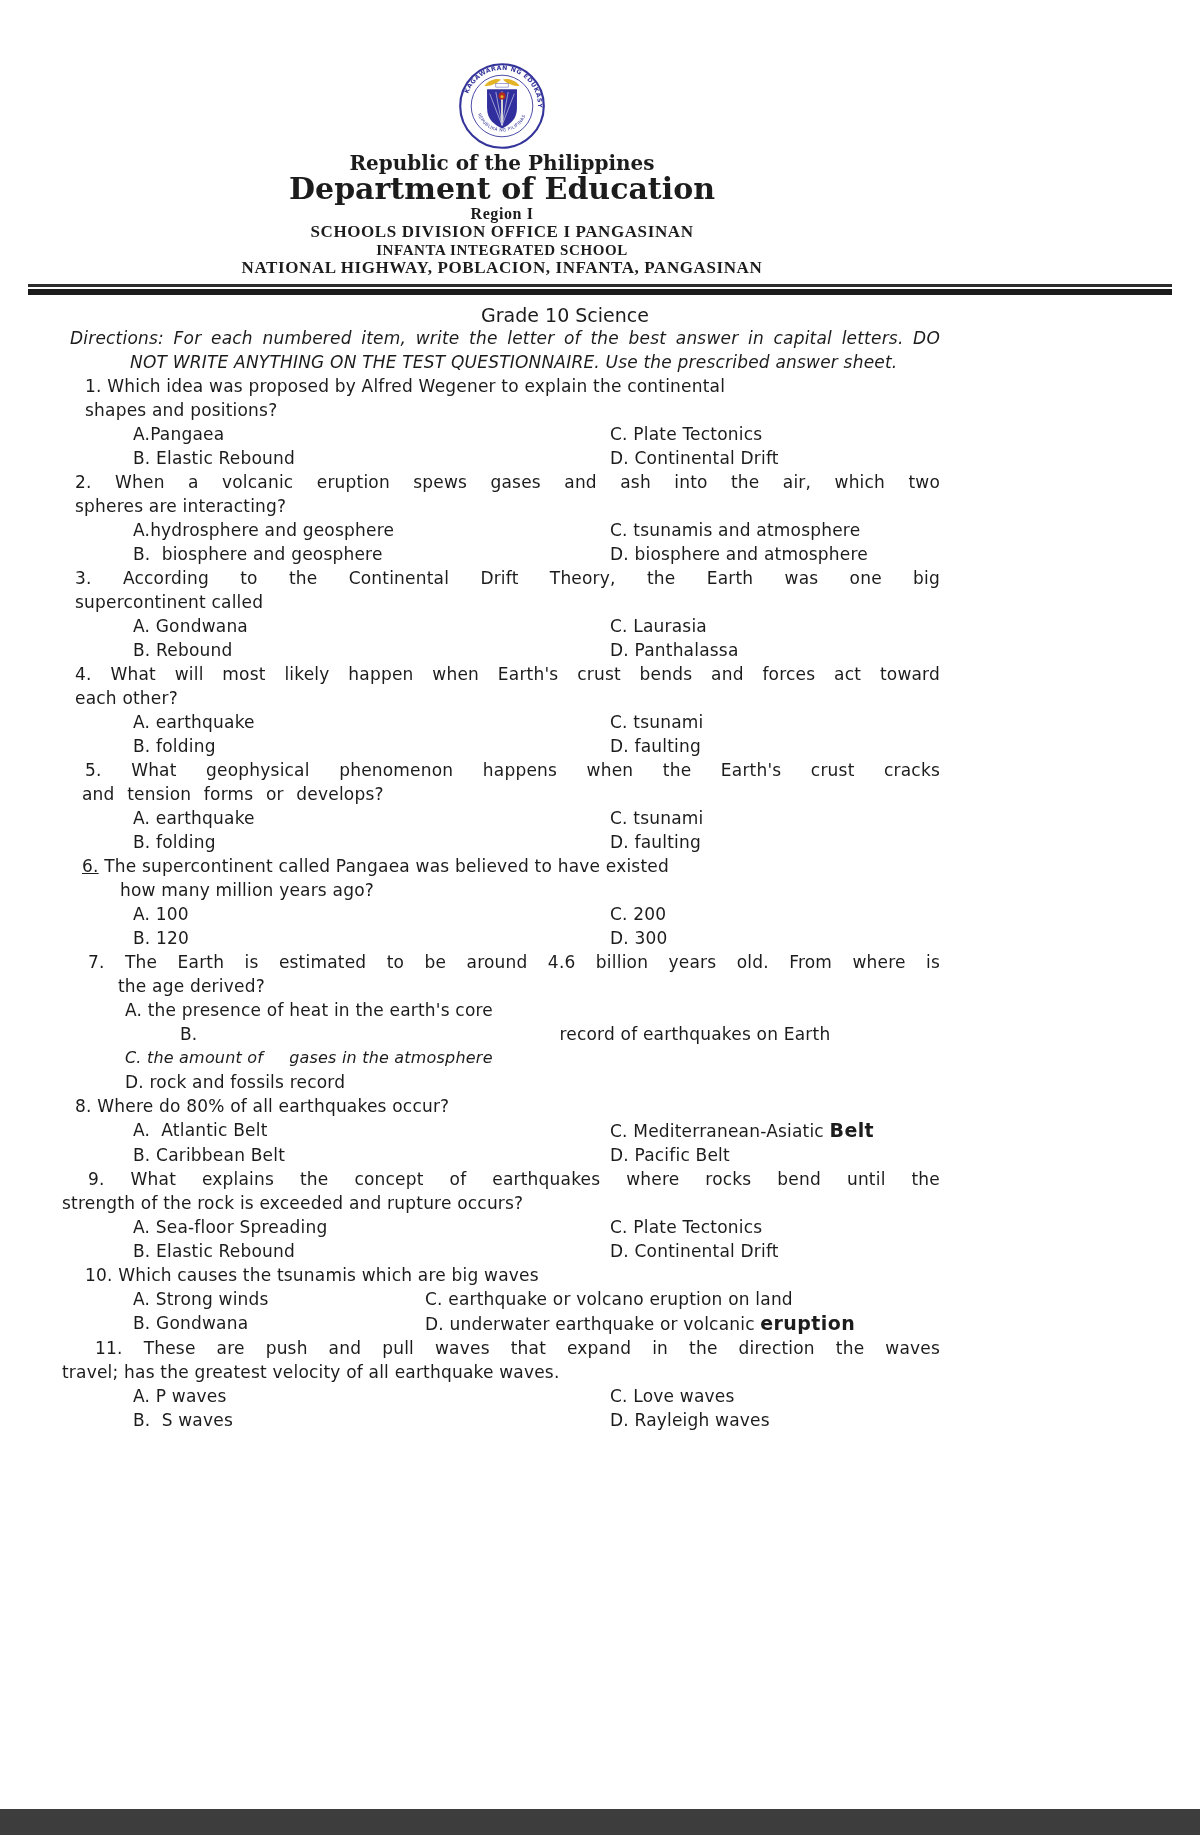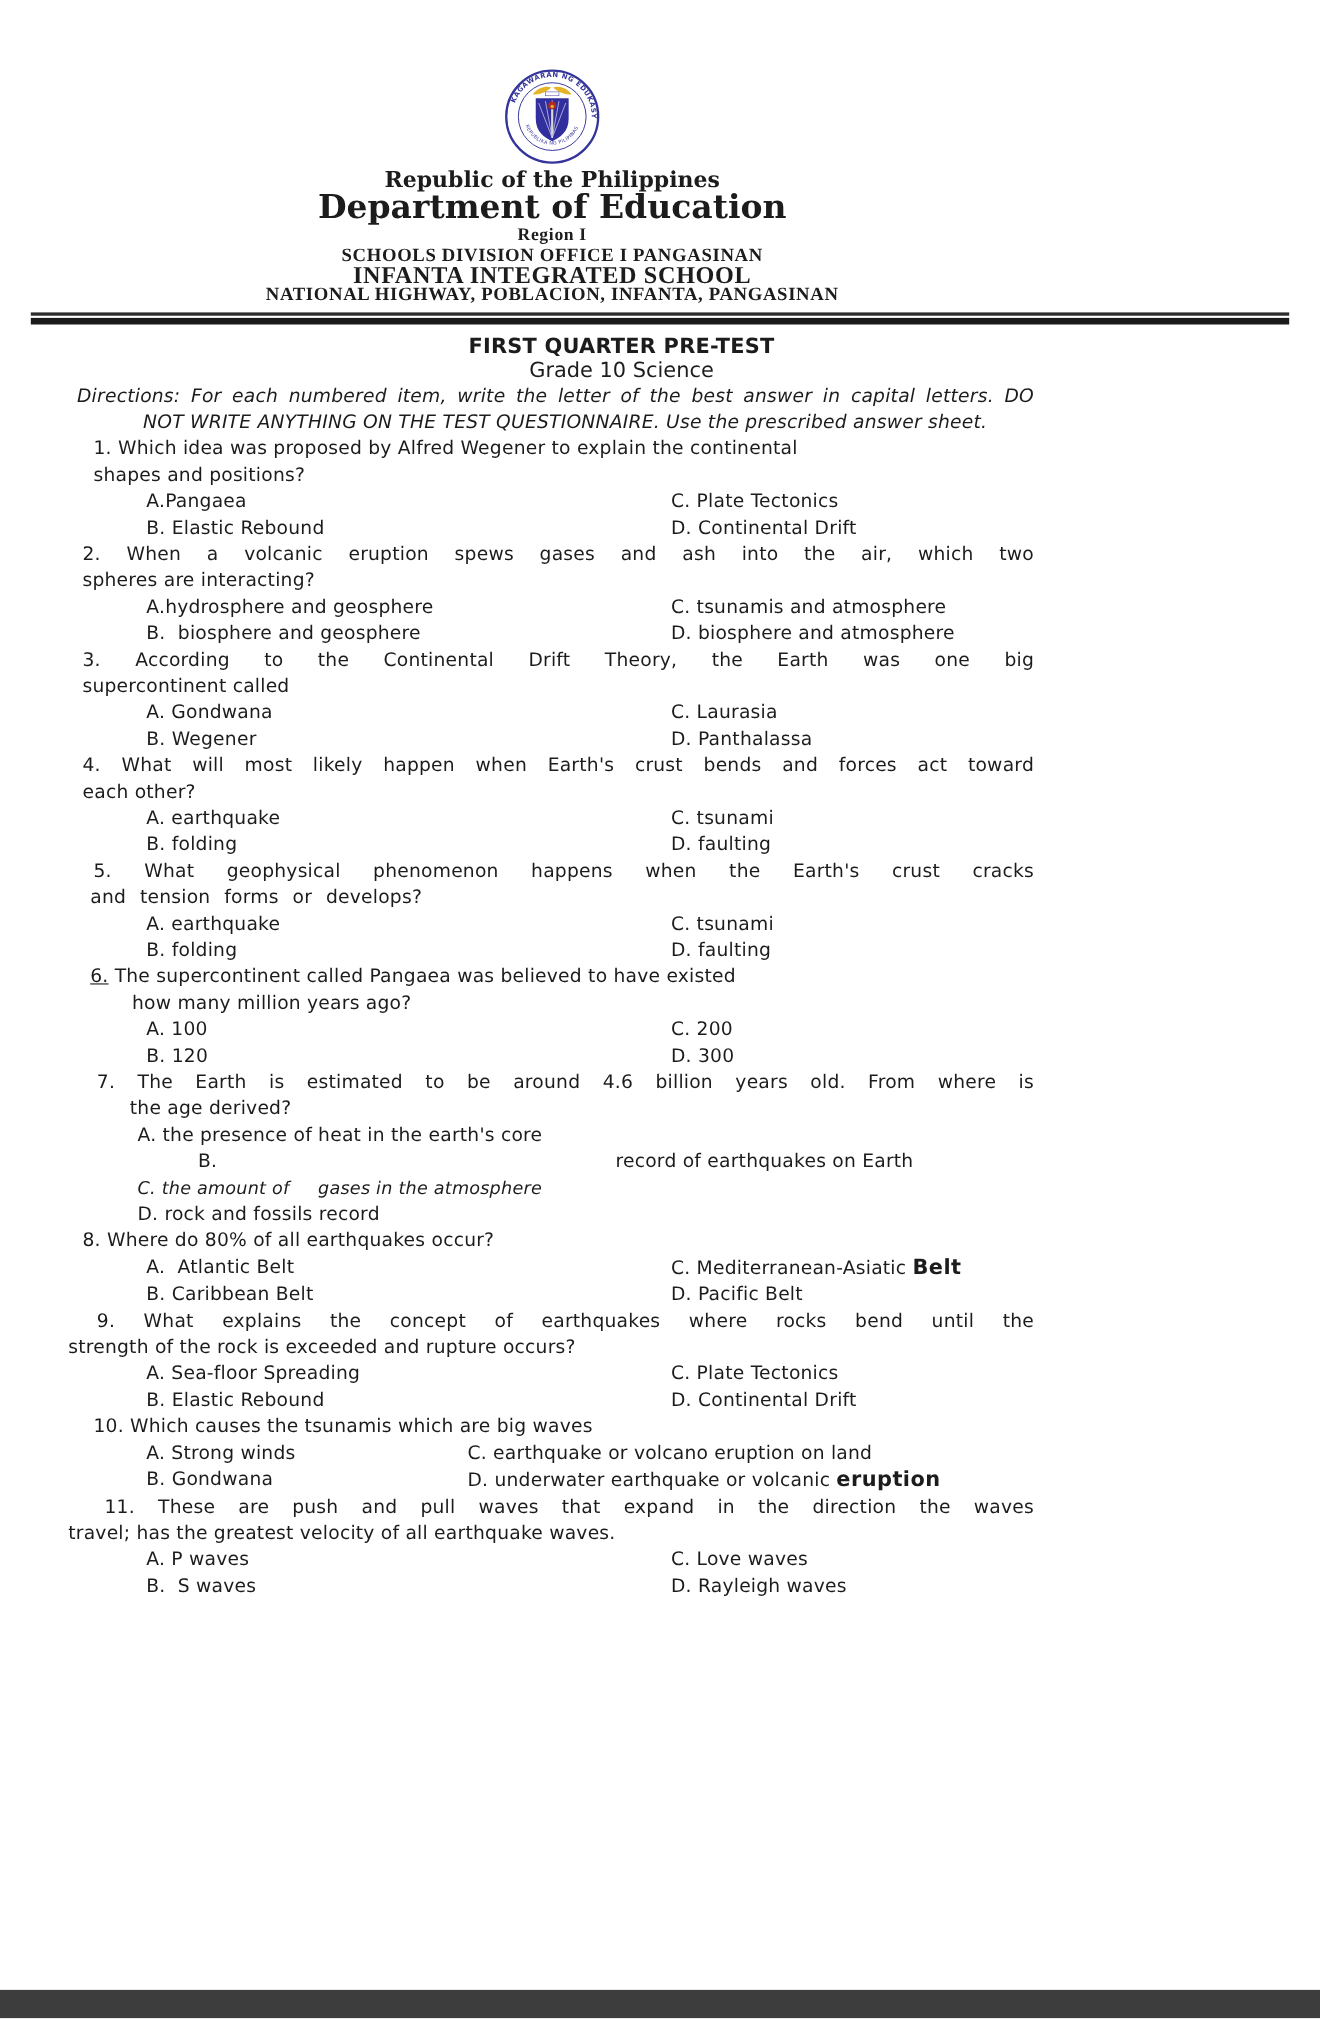--- a/index.html
+++ b/index.html
@@ -10,21 +10,21 @@
   }
   
   .letterhead { width:880px; margin-left:62px; text-align:center; }
   .seal { display:block; margin:62px auto 2px auto; width:88px; height:88px; }
   .gothic { font-family:"DejaVu Serif", serif; font-weight:700; }
   .republic { font-size:20px; line-height:22px; }
   .dept { font-size:30px; line-height:30px; }
   .serifline { font-family:"Liberation Serif", serif; font-weight:700; letter-spacing:0.6px; }
   .region   { font-size:16px; line-height:19px; }
   .division { font-size:17px; line-height:18px; }
-  .school   { font-size:22px; line-height:18px; }
+  .school   { font-size:15px; line-height:18px; }
   .address  { font-size:17px; line-height:18px; }
   
   .rule { margin:7px 28px 0 28px; }
   .rule-a { height:3px; background:#2c2c2c; margin-bottom:2px; }
   .rule-b { height:6px; background:#1b1b1b; }
   
   .titleblock { width:1010px; margin-left:60px; text-align:center; margin-top:9px; }
   .title { font-size:19px; font-weight:700; line-height:22px; letter-spacing:0.2px; }
   .subtitle { font-size:19px; line-height:22px; }
   
@@ -85,21 +85,20 @@
     <div class="serifline school">INFANTA INTEGRATED SCHOOL</div>
     <div class="serifline address">NATIONAL HIGHWAY, POBLACION, INFANTA, PANGASINAN</div>
   </div>
 
   <div class="rule">
     <div class="rule-a"></div>
     <div class="rule-b"></div>
   </div>
 
   <div class="titleblock">
-    <div class="title">FIRST QUARTER PRE-TEST</div>
     <div class="subtitle">Grade 10 Science</div>
   </div>
 
   <div class="content">
     <div class="dirline dir1 j">Directions: For each numbered item, write the letter of the best answer in capital letters. DO</div>
     <div class="dirline dir2">NOT WRITE ANYTHING ON THE TEST QUESTIONNAIRE. Use the prescribed answer sheet.</div>
 
     <div class="q">
       <div class="qline" style="padding-left:23px"><span class="qnum">1.</span> <span>Which idea was proposed by Alfred Wegener to explain the continental</span></div>
       <div class="qline" style="padding-left:23px">shapes and positions?</div>
@@ -121,21 +120,21 @@
         <span class="opt">D. biosphere and atmosphere</span>
       </div>
     </div>
 
     <div class="q">
       <div class="qline j" style="padding-left:13px"><span class="qnum">3.</span> <span>According to the Continental Drift Theory, the Earth was one big</span></div>
       <div class="qline" style="padding-left:13px">supercontinent called</div>
       <div class="opts">
         <span class="opt">A. Gondwana</span>
         <span class="opt">C. Laurasia</span>
-        <span class="opt">B. Wegener</span>
+        <span class="opt">B. Rebound</span>
         <span class="opt">D. Panthalassa</span>
       </div>
     </div>
 
     <div class="q">
       <div class="qline j" style="padding-left:13px"><span class="qnum">4.</span> <span>What will most likely happen when Earth's crust bends and forces act toward</span></div>
       <div class="qline" style="padding-left:13px">each other?</div>
       <div class="opts">
         <span class="opt">A. earthquake</span>
         <span class="opt">C. tsunami</span>

